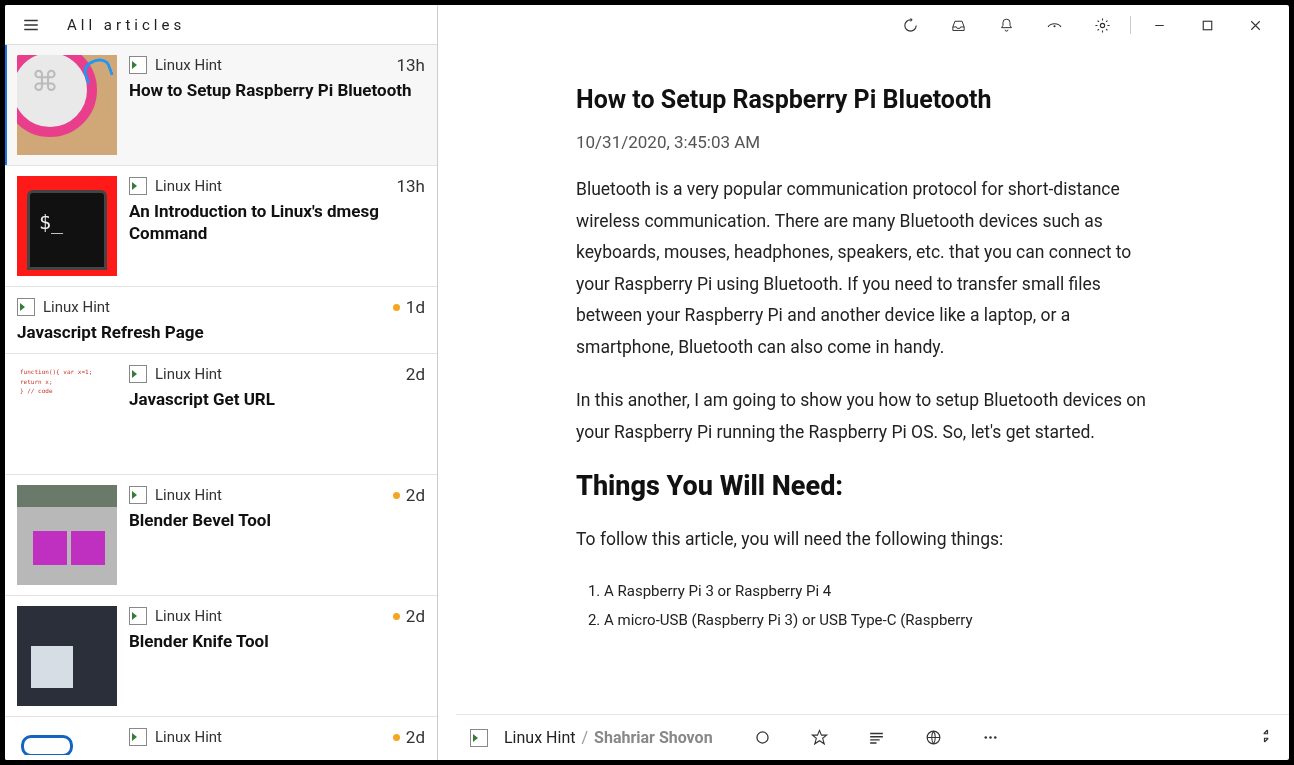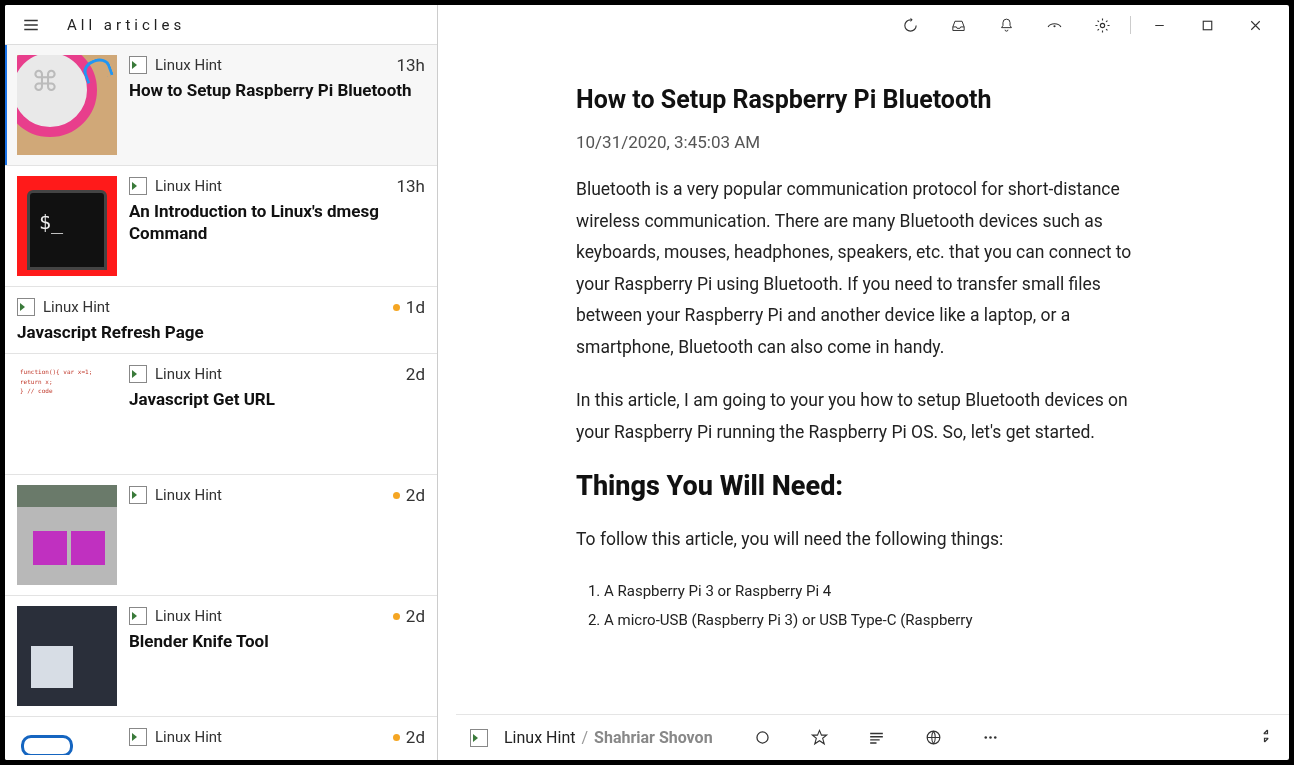--- a/index.html
+++ b/index.html
@@ -356,20 +356,21 @@
           <div class="article-meta">
             <div class="source">
                 <span class="favicon"></span>
                 <span>Linux Hint</span>
               </div>
             <div class="time-wrap">
                 <span class="dot"></span>
                 <span>2d</span>
               </div>
           </div>
+          <div class="article-title">Blender Bevel Tool</div>
         </div>
       </div>
 
       <div class="article-item">
         <div class="thumb thumb-knife"></div>
         <div class="article-body">
           <div class="article-meta">
             <div class="source">
                 <span class="favicon"></span>
                 <span>Linux Hint</span>
@@ -449,21 +450,21 @@
             <path d="M6 6l12 12M18 6L6 18" stroke="#333" stroke-width="1.6"></path>
           </svg>
         </div>
     </div>
 
     <div class="content">
       <div class="content-inner">
         <h1>How to Setup Raspberry Pi Bluetooth</h1>
         <div class="date">10/31/2020, 3:45:03 AM</div>
         <p>Bluetooth is a very popular communication protocol for short-distance wireless communication. There are many Bluetooth devices such as keyboards, mouses, headphones, speakers, etc. that you can connect to your Raspberry Pi using Bluetooth. If you need to transfer small files between your Raspberry Pi and another device like a laptop, or a smartphone, Bluetooth can also come in handy.</p>
-        <p>In this article, I am going to your you how to setup Bluetooth devices on your Raspberry Pi running the Raspberry Pi OS. So, let's get started.</p>
+        <p>In this another, I am going to show you how to setup Bluetooth devices on your Raspberry Pi running the Raspberry Pi OS. So, let's get started.</p>
         <h2>Things You Will Need:</h2>
         <p>To follow this article, you will need the following things:</p>
         <ol>
           <li>A Raspberry Pi 3 or Raspberry Pi 4</li>
           <li>A micro-USB (Raspberry Pi 3) or USB Type-C (Raspberry</li>
         </ol>
       </div>
     </div>
 
     <div class="statusbar">

